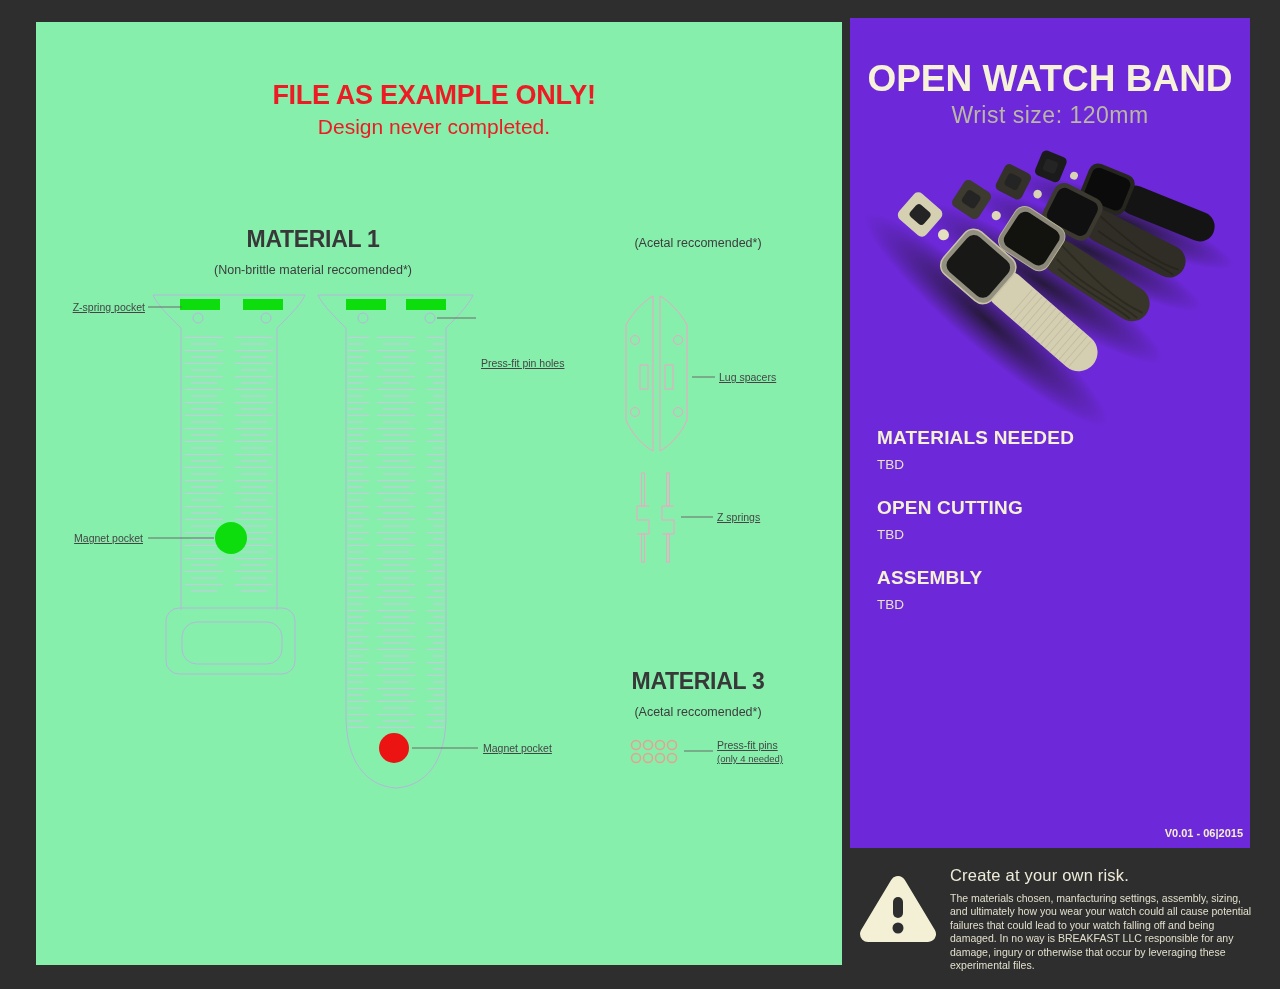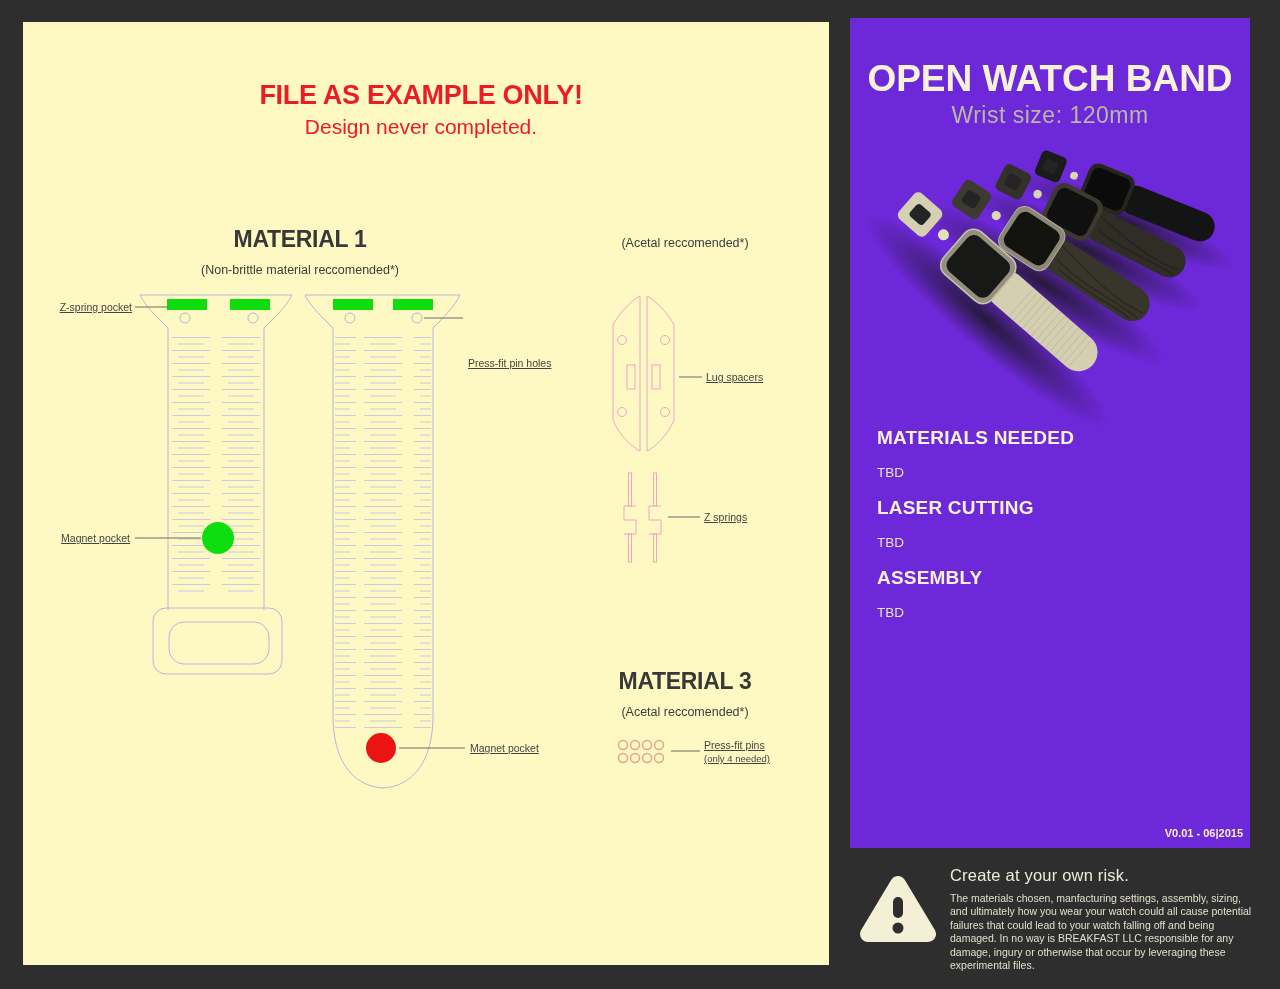--- a/index.html
+++ b/index.html
@@ -2,22 +2,22 @@
 <html><head>
 <meta charset="utf-8">
 <style>
   html,body{margin:0;padding:0;}
   body{
     width:1280px;height:989px;position:relative;overflow:hidden;
     background:#2e2e2e;
     font-family:"Liberation Sans", sans-serif;
   }
   .sheet{
-    position:absolute;left:23px;top:22px;width:806px;height:943px;
-    background:#fef9c3;
+    position:absolute;left:36px;top:22px;width:806px;height:943px;
+    background:#86efac;
   }
   
   .warn{position:absolute;left:0;top:58px;width:796px;text-align:center;color:#ed1c24;}
   .warn-title{font-size:27px;font-weight:bold;letter-spacing:-0.3px;}
   .warn-sub{font-size:21px;margin-top:4px;}
   
   .mat-head{position:absolute;width:260px;text-align:center;color:#383838;}
   .mat-title{font-size:23px;font-weight:bold;letter-spacing:-0.3px;}
   .mat-sub{font-size:12.5px;margin-top:10px;color:#3d3d3d;}
   .drawings{position:absolute;left:0;top:0;width:806px;height:943px;}
@@ -34,21 +34,21 @@
     position:absolute;left:0;top:40px;width:100%;text-align:center;
     font-size:37px;font-weight:bold;letter-spacing:0px;color:#f6f2d9;
   }
   .panel-sub{
     position:absolute;left:0;top:84px;width:100%;text-align:center;
     font-size:23px;font-weight:normal;color:#bab7a5;letter-spacing:0.5px;
   }
   .render{position:absolute;left:0;top:128px;width:400px;height:280px;}
   .section{position:absolute;left:27px;}
   .sec-title{font-size:19px;font-weight:bold;letter-spacing:0.2px;color:#f4f0d6;}
-  .sec-val{font-size:13.5px;margin-top:16px;color:#e6e2cc;}
+  .sec-val{font-size:13.5px;margin-top:8px;color:#e6e2cc;}
   .version{
     position:absolute;right:7px;bottom:9px;font-size:11px;font-weight:bold;color:#f4f0d6;
   }
   
   .disc{position:absolute;left:856px;top:866px;width:410px;height:120px;}
   .tri{position:absolute;left:2px;top:6px;width:80px;height:80px;}
   .disc-text{position:absolute;left:94px;top:0;width:308px;}
   .disc-title{font-size:16.5px;color:#eeebd9;letter-spacing:0.2px;}
   .disc-body{font-size:10.5px;line-height:13.4px;margin-top:7px;color:#e2dfcb;white-space:pre-line;}
 </style>
@@ -219,21 +219,21 @@
       <rect x="62" y="-27" width="64" height="56" rx="12" fill="#93907f" stroke="#c9c4a9" stroke-width="1.5"></rect>
       <rect x="67" y="-22" width="54" height="46" rx="9" fill="#181816"></rect>
     </g>
   </svg>
 
   <div class="section" style="top:409px;">
     <div class="sec-title">MATERIALS NEEDED</div>
     <div class="sec-val">TBD</div>
   </div>
   <div class="section" style="top:479px;">
-    <div class="sec-title">LASER CUTTING</div>
+    <div class="sec-title">OPEN CUTTING</div>
     <div class="sec-val">TBD</div>
   </div>
   <div class="section" style="top:549px;">
     <div class="sec-title">ASSEMBLY</div>
     <div class="sec-val">TBD</div>
   </div>
 
   <div class="version">V0.01 - 06|2015</div>
 </div>
 

